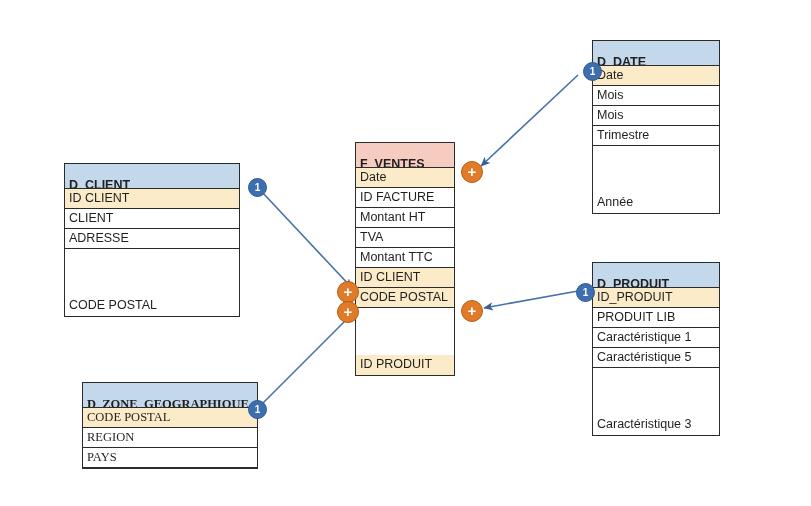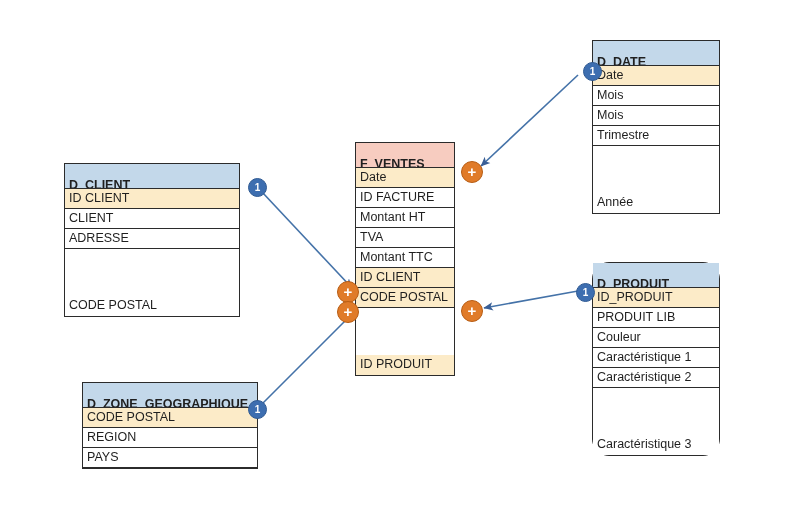--- a/index.html
+++ b/index.html
@@ -106,21 +106,21 @@
   </svg>
 
   <div id="entities-root">
       <div class="entity" style="left: 64px; top: 163px; width: 176px;">
         <div class="entity-header dim-header">D_CLIENT</div>
         <div class="entity-field key">ID CLIENT</div>
         <div class="entity-field">CLIENT</div>
         <div class="entity-field">ADRESSE</div>
         <div class="entity-field last">CODE POSTAL</div>
       </div>
-      <div class="entity" style="left: 82px; top: 382px; width: 176px;">
+      <div class="entity" style="left: 82px; top: 382px; width: 176px; font-family: Liberation Serif, serif;">
         <div class="entity-header dim-header">D_ZONE_GEOGRAPHIQUE</div>
         <div class="entity-field key">CODE POSTAL</div>
         <div class="entity-field">REGION</div>
         <div class="entity-field">PAYS</div>
       </div>
       <div class="entity" style="left: 355px; top: 142px; width: 100px;">
         <div class="entity-header fact-header">F_VENTES</div>
         <div class="entity-field key">Date</div>
         <div class="entity-field">ID FACTURE</div>
         <div class="entity-field">Montant HT</div>
@@ -131,27 +131,26 @@
         <div class="entity-field key last">ID PRODUIT</div>
       </div>
       <div class="entity" style="left: 592px; top: 40px; width: 128px;">
         <div class="entity-header dim-header">D_DATE</div>
         <div class="entity-field key">Date</div>
         <div class="entity-field">Mois</div>
         <div class="entity-field">Mois</div>
         <div class="entity-field">Trimestre</div>
         <div class="entity-field last">Année</div>
       </div>
-      <div class="entity" style="left: 592px; top: 262px; width: 128px; border-radius: 17px;">
+      <div class="entity" style="left: 592px; top: 262px; width: 128px;">
         <div class="entity-header dim-header">D_PRODUIT</div>
         <div class="entity-field key">ID_PRODUIT</div>
         <div class="entity-field">PRODUIT LIB</div>
-        <div class="entity-field">Couleur</div>
         <div class="entity-field">Caractéristique 1</div>
-        <div class="entity-field">Caractéristique 2</div>
+        <div class="entity-field">Caractéristique 5</div>
         <div class="entity-field last">Caractéristique 3</div>
       </div>
     </div>
   <div id="badges-root">
       <div class="badge badge-one" style="left: 583px; top: 62px;">1</div>
       <div class="badge badge-many" style="left: 461px; top: 161px;">+</div>
       <div class="badge badge-one" style="left: 248px; top: 178px;">1</div>
       <div class="badge badge-many" style="left: 337px; top: 281px;">+</div>
       <div class="badge badge-one" style="left: 248px; top: 400px;">1</div>
       <div class="badge badge-many" style="left: 337px; top: 301px;">+</div>

